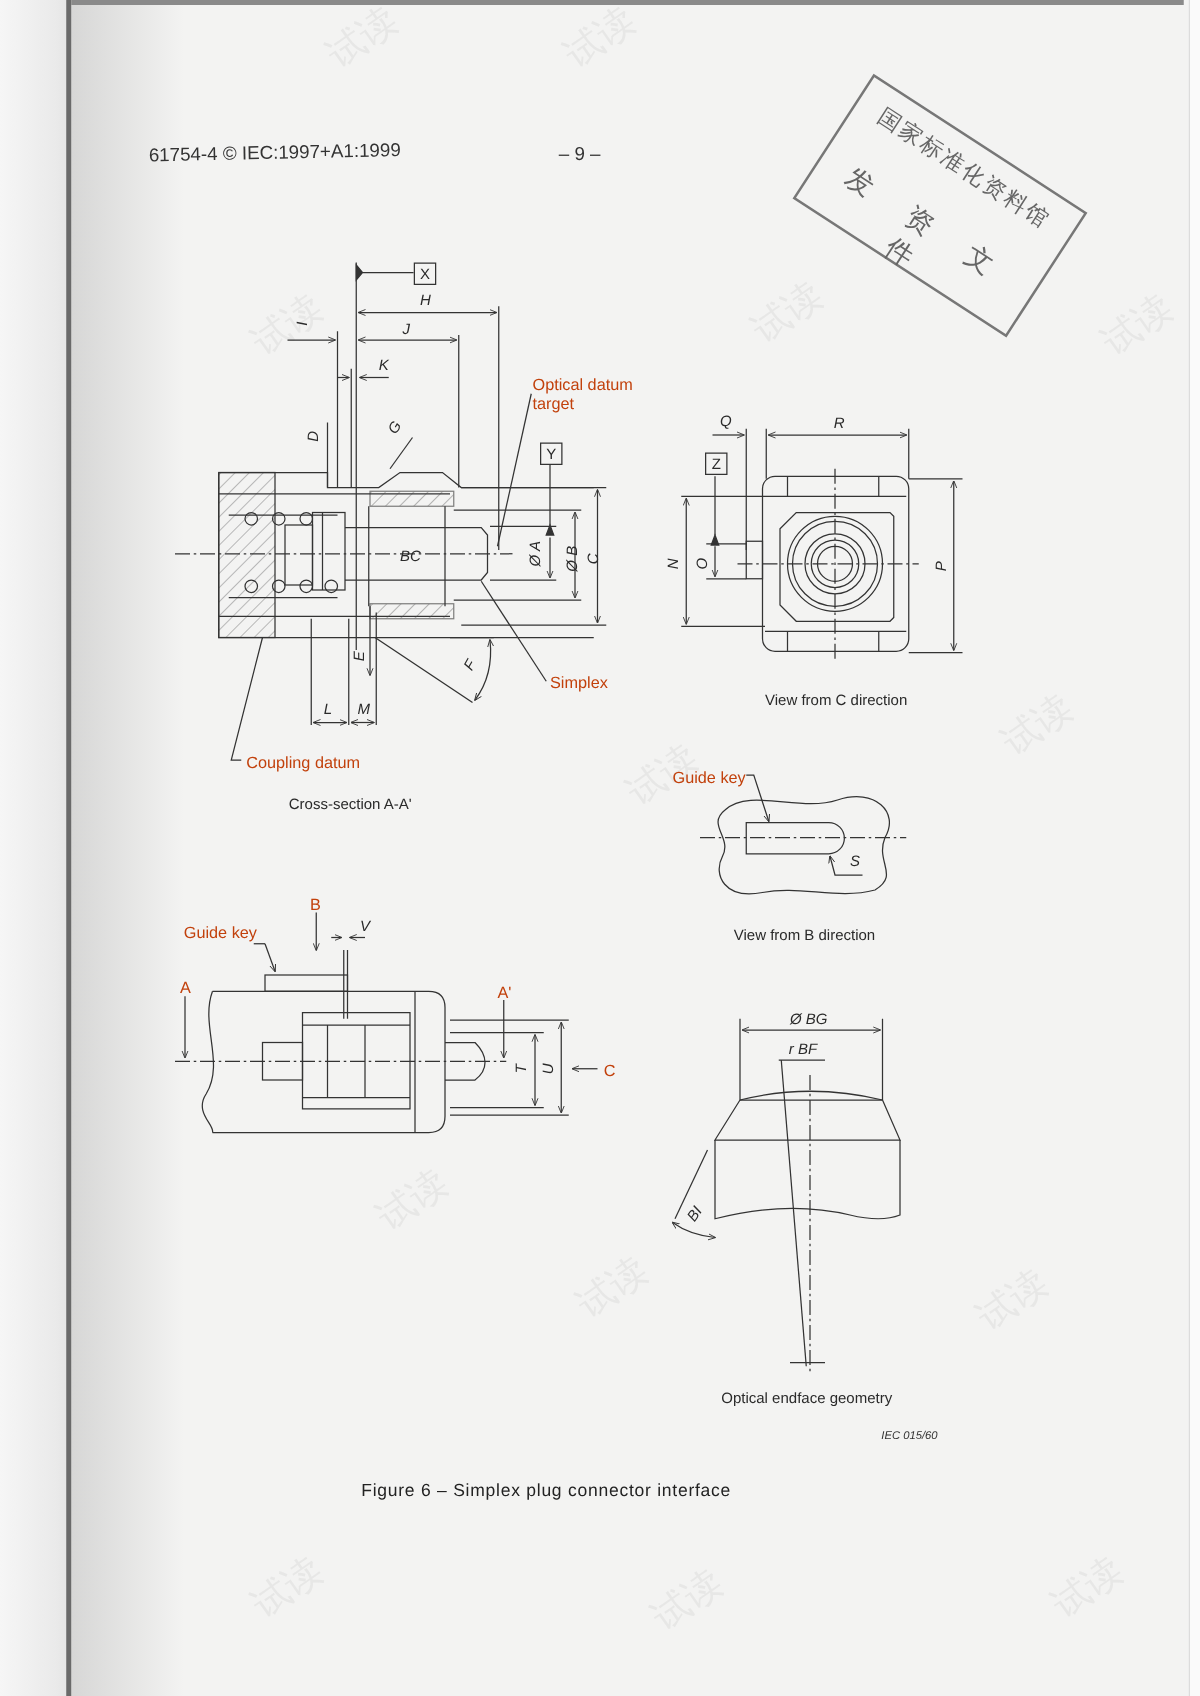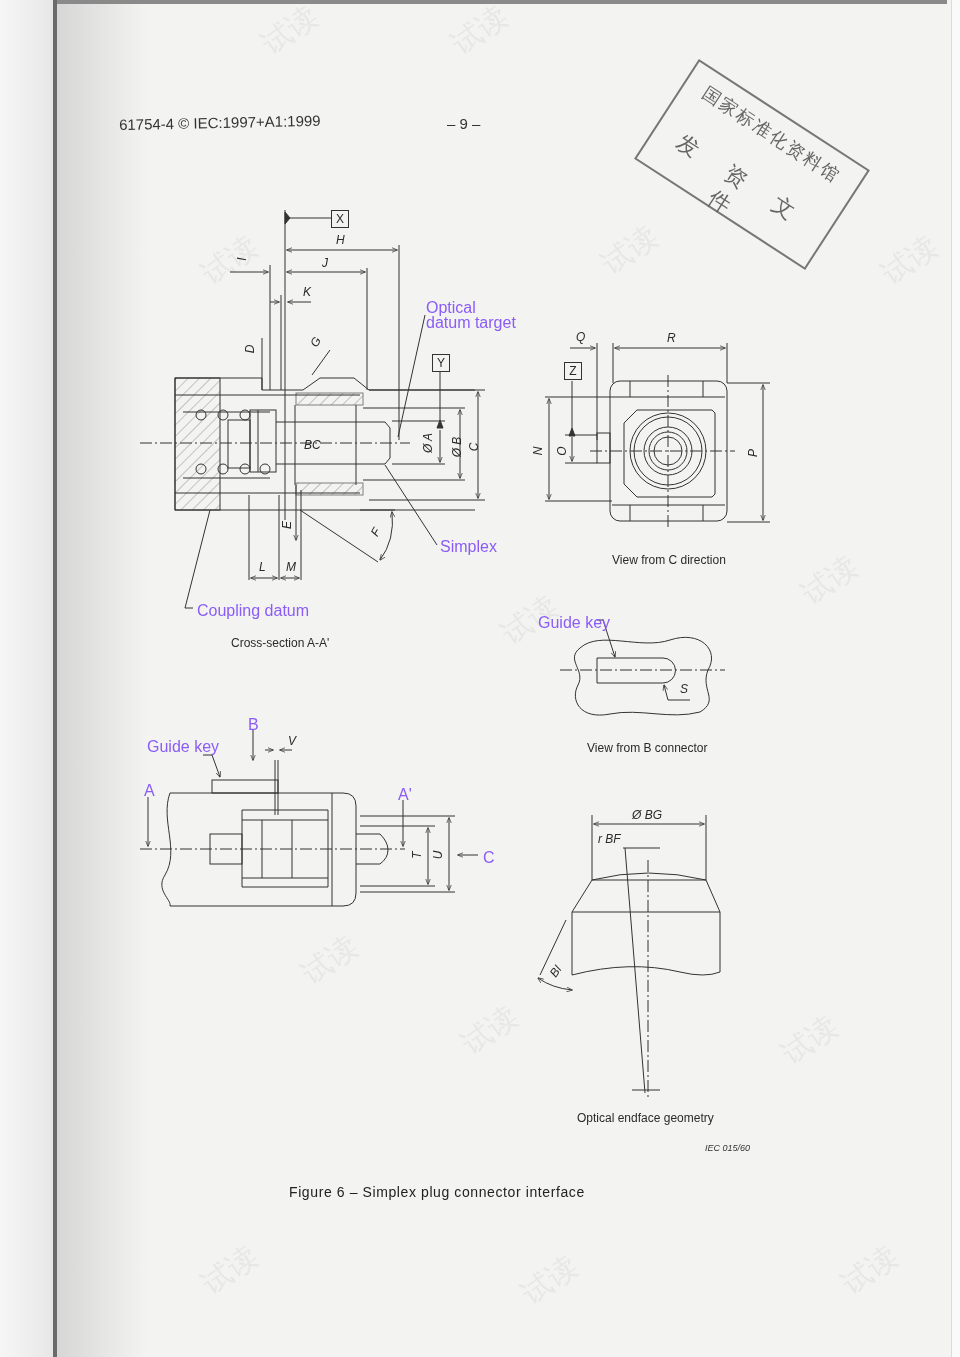--- a/index.html
+++ b/index.html
@@ -35,21 +35,21 @@
     .header-page {
       position: absolute; left: 447px; top: 115px; font-size: 15px; color: #333;
     }
     .stamp {
       position: absolute; left: 650px; top: 105px; width: 200px; height: 115px;
       border: 2px solid #777; transform: rotate(33deg); transform-origin: center;
       color: #666; font-family: "DejaVu Serif", serif;
     }
     .stamp .l1 { position: absolute; top: 10px; left: 10px; right: 10px; text-align: center; font-size: 18px; letter-spacing: 2px; }
     .stamp .l2 { position: absolute; top: 62px; left: 10px; right: 10px; text-align: center; font-size: 22px; letter-spacing: 14px; }
-    .label { position: absolute; font-size: 16px; color: #8b5cf6; white-space: nowrap; }
+    .label { position: absolute; font-size: 13px; color: #c2410c; white-space: nowrap; }
     .dim { position: absolute; font-size: 12px; font-style: italic; color: #2a2a2a; }
     .box-label {
       position: absolute; width: 16px; height: 16px; border: 1px solid #333;
       font-size: 12px; text-align: center; line-height: 16px; background: #f3f3f2;
     }
     .caption { position: absolute; font-size: 12px; color: #2a2a2a; }
     .figure-title {
       position: absolute; left: 289px; top: 1184px; font-size: 14px; letter-spacing: 0.6px; color: #222;
     }
     .iec-ref { position: absolute; left: 705px; top: 1143px; font-size: 9px; font-style: italic; color: #333; }
@@ -268,21 +268,21 @@
 
 <div class="box-label" style="left:331px;top:210px">X</div>
 <div class="dim" style="left:336px;top:233px">H</div>
 <div class="dim" style="left:240px;top:252px;transform:rotate(-90deg)">I</div>
 <div class="dim" style="left:322px;top:256px">J</div>
 <div class="dim" style="left:303px;top:285px">K</div>
 <div class="dim" style="left:246px;top:342px;transform:rotate(-90deg)">D</div>
 <div class="dim" style="left:311px;top:335px;transform:rotate(-60deg)">G</div>
 <div class="label" style="left:426px;top:300px;line-height:15px;width:90px;white-space:normal">Optical datum target</div>
 <div class="box-label" style="left:432px;top:354px">Y</div>
-<div class="dim" style="left:304px;top:438px">BC</div>
+<div class="dim" style="left:320px;top:438px">BC</div>
 <div class="dim" style="left:418px;top:436px;transform:rotate(-90deg)">Ø A</div>
 <div class="dim" style="left:447px;top:440px;transform:rotate(-90deg)">Ø B</div>
 <div class="dim" style="left:470px;top:440px;transform:rotate(-90deg)">C</div>
 <div class="dim" style="left:283px;top:518px;transform:rotate(-90deg)">E</div>
 <div class="dim" style="left:372px;top:525px;transform:rotate(-60deg)">F</div>
 <div class="label" style="left:440px;top:538px">Simplex</div>
 <div class="dim" style="left:259px;top:560px">L</div>
 <div class="dim" style="left:286px;top:560px">M</div>
 <div class="label" style="left:197px;top:602px">Coupling datum</div>
 <div class="caption" style="left:231px;top:636px">Cross-section A-A'</div>
@@ -290,30 +290,30 @@
 <div class="dim" style="left:576px;top:330px">Q</div>
 <div class="dim" style="left:667px;top:331px">R</div>
 <div class="box-label" style="left:564px;top:362px">Z</div>
 <div class="dim" style="left:534px;top:444px;transform:rotate(-90deg)">N</div>
 <div class="dim" style="left:557px;top:444px;transform:rotate(-90deg)">O</div>
 <div class="dim" style="left:749px;top:446px;transform:rotate(-90deg)">P</div>
 <div class="caption" style="left:612px;top:553px">View from C direction</div>
 
 <div class="label" style="left:538px;top:614px">Guide key</div>
 <div class="dim" style="left:680px;top:682px">S</div>
-<div class="caption" style="left:587px;top:741px">View from B connector</div>
+<div class="caption" style="left:587px;top:741px">View from B direction</div>
 
 <div class="label" style="left:248px;top:716px">B</div>
 <div class="dim" style="left:288px;top:734px">V</div>
 <div class="label" style="left:147px;top:738px">Guide key</div>
 <div class="label" style="left:144px;top:782px">A</div>
 <div class="label" style="left:398px;top:786px">A'</div>
 <div class="dim" style="left:413px;top:848px;transform:rotate(-90deg)">T</div>
 <div class="dim" style="left:434px;top:848px;transform:rotate(-90deg)">U</div>
 <div class="label" style="left:483px;top:849px">C</div>
 
 <div class="dim" style="left:632px;top:808px">Ø BG</div>
-<div class="dim" style="left:598px;top:832px">r BF</div>
+<div class="dim" style="left:631px;top:832px">r BF</div>
 <div class="dim" style="left:550px;top:964px;transform:rotate(-55deg)">BI</div>
 <div class="caption" style="left:577px;top:1111px">Optical endface geometry</div>
 
 <div class="iec-ref">IEC  015/60</div>
 <div class="figure-title">Figure 6 – Simplex plug connector interface</div>
 
 </body></html>

